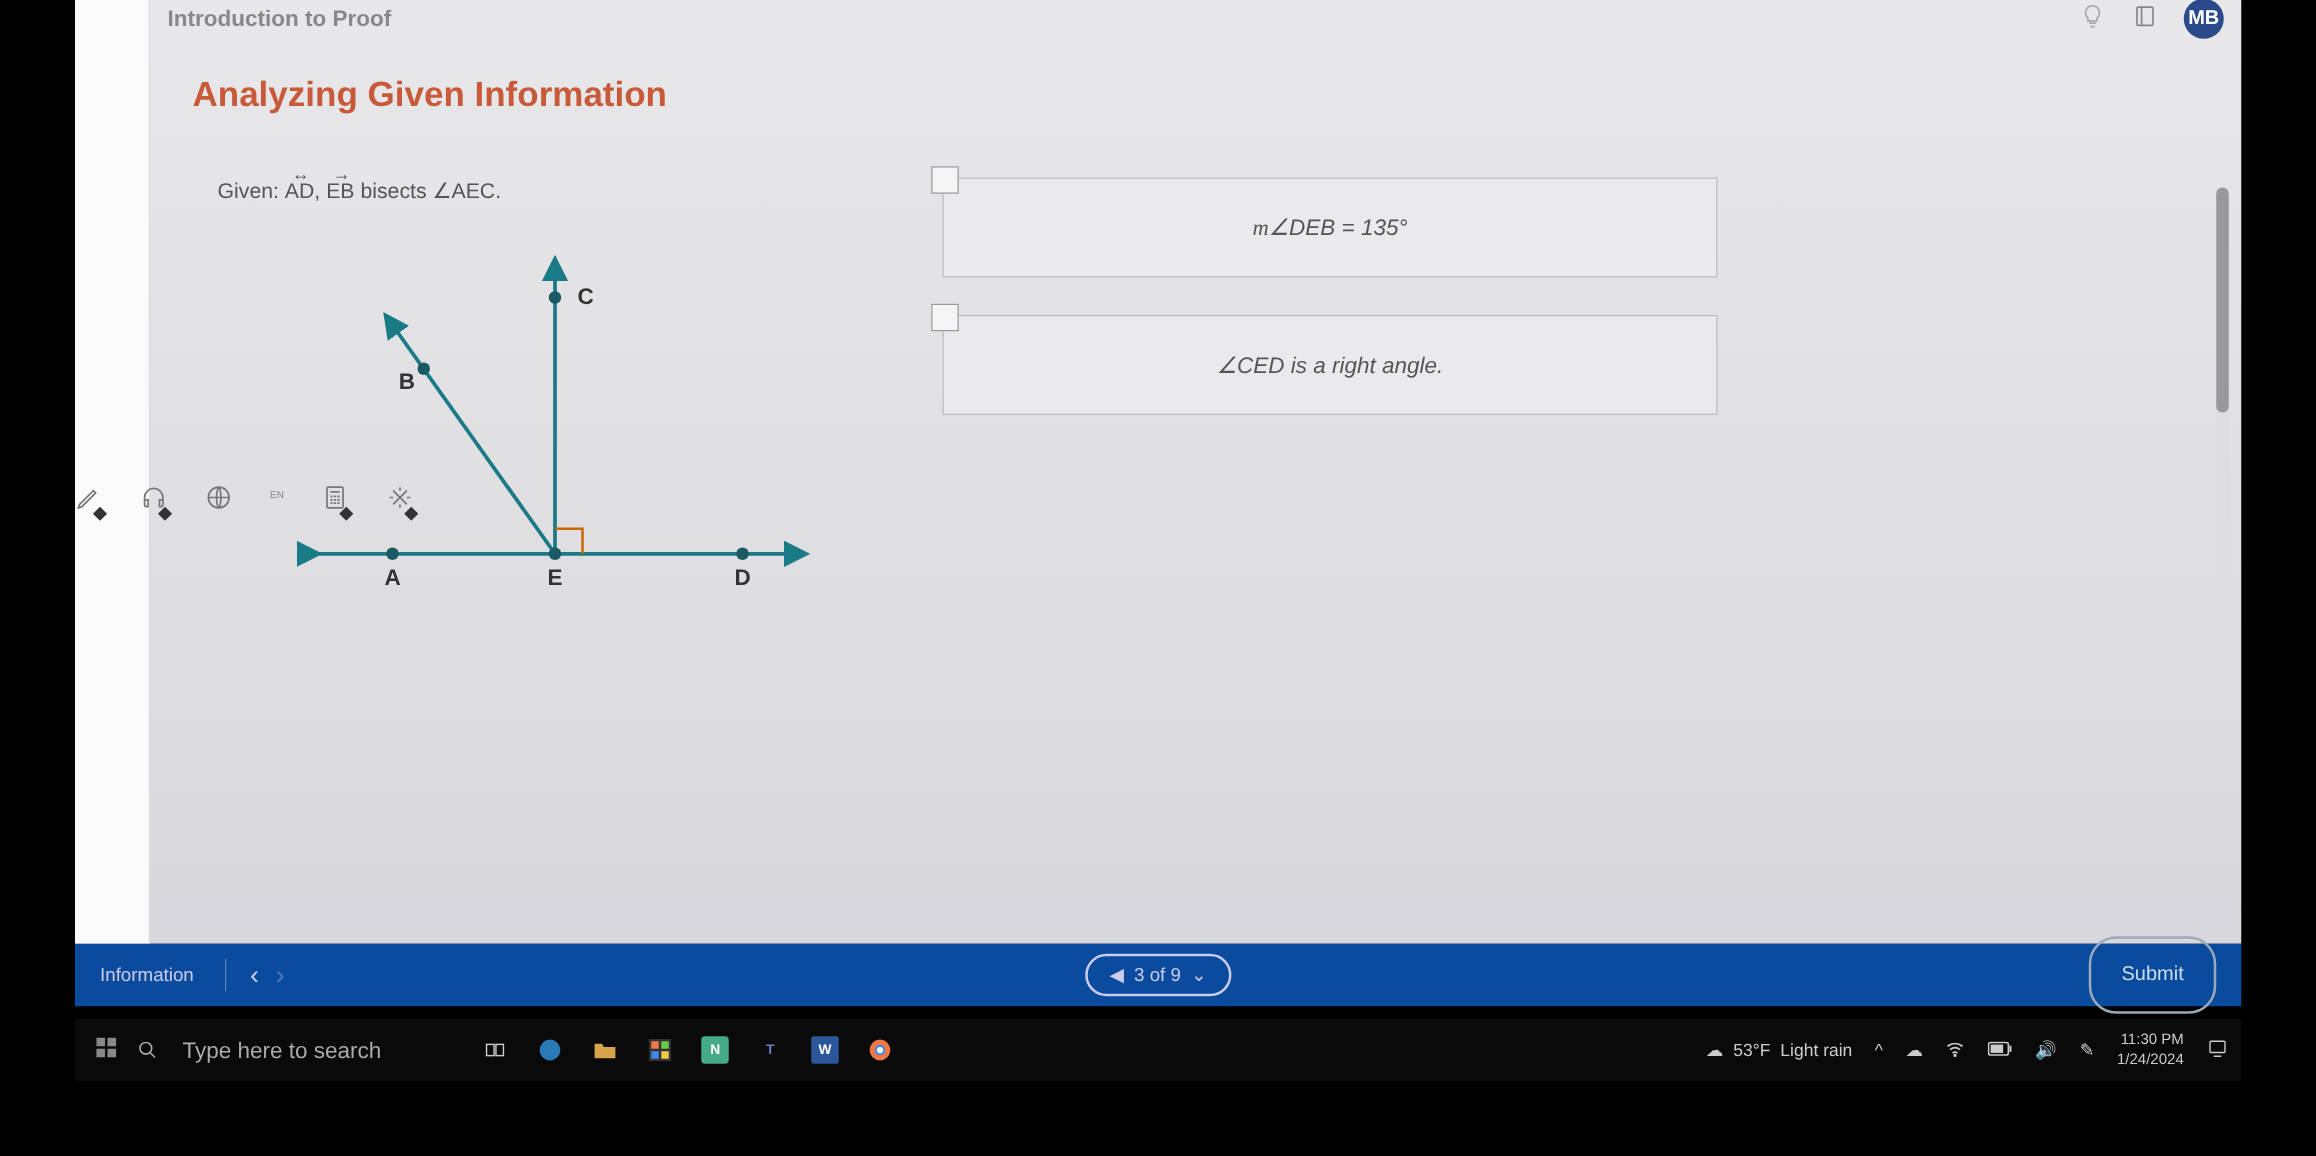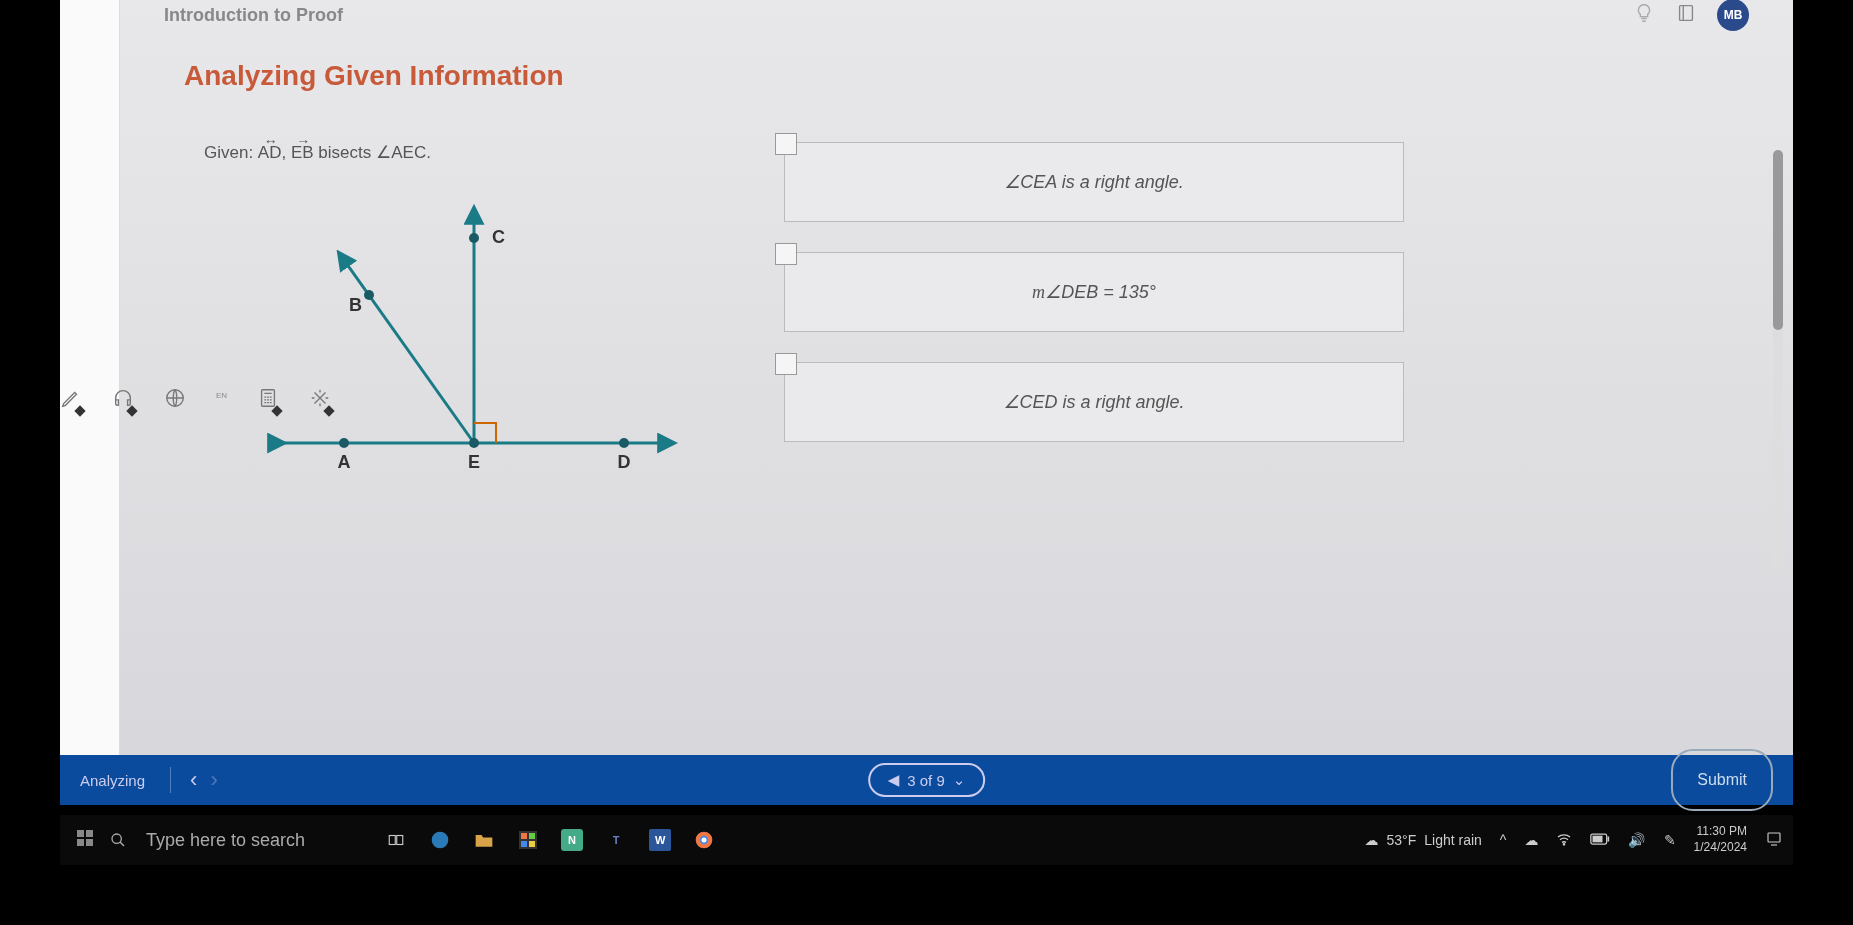--- a/index.html
+++ b/index.html
@@ -3,25 +3,25 @@
 <meta charset="utf-8">
 <style>
 *{margin:0;padding:0;box-sizing:border-box;font-family:Arial,Helvetica,sans-serif}
 body{background:#000;width:1853px;height:925px;overflow:hidden;position:relative}
 .app{position:absolute;left:60px;top:0;right:60px;bottom:170px;background:linear-gradient(to bottom,#e8e8ea,#d8d8dc);display:flex}
 .sidebar{width:60px;background:#fafafa;border-right:1px solid #ddd;display:flex;flex-direction:row;align-items:center;padding-top:40px;gap:30px}
 .sidebar-item{width:30px;height:30px;display:flex;align-items:center;justify-content:center;color:#666;cursor:pointer;position:relative}
 .sidebar-item svg{width:22px;height:22px}
 .sidebar-badge{position:absolute;bottom:-2px;right:-2px;width:8px;height:8px;background:#333;transform:rotate(45deg)}
 .en-label{font-size:8px;color:#888;margin-top:-4px}
-.content{flex:1;padding:0 44px;position:relative}
+.content{flex:1;padding:0 14px;position:relative}
 .topbar{height:30px;display:flex;align-items:center;justify-content:space-between}
 .breadcrumb{color:#888;font-size:18px;font-weight:600}
 .top-icons{display:flex;gap:20px;align-items:center}
-.avatar{width:32px;height:32px;border-radius:50%;background:#2b4a8b;color:#fff;display:flex;align-items:center;justify-content:center;font-size:12px;font-weight:bold}
+.avatar{width:32px;height:32px;border-radius:50%;background:#2b4a8b;color:#fff;display:flex;align-items:center;justify-content:center;font-size:16px;font-weight:bold}
 .title{color:#c85a3a;font-size:28px;font-weight:600;margin:30px 0 50px 20px}
 .cols{display:flex;gap:60px;padding:0 40px}
 .left{flex:0 0 520px}
 .given{color:#555;font-size:17px;margin-bottom:30px;}
 .given-sym{display:inline-block;position:relative}
 .over-arrow{position:absolute;top:-12px;left:0;right:0;font-size:14px;text-align:center;letter-spacing:-2px}
 .diagram{width:460px;height:320px;position:relative;margin-left:40px}
 .diagram svg{width:100%;height:100%}
 .right{flex:1;max-width:620px}
 .question{color:#555;font-size:17px;line-height:1.5;margin-bottom:40px}
@@ -142,42 +142,38 @@
             <text x="248" y="50" font-size="18" font-weight="bold" fill="#333">C</text>
             <text x="105" y="118" font-size="18" font-weight="bold" fill="#333">B</text>
           </svg>
         </div>
       </div>
 
       <div class="right">
 
         <div class="answer">
           <div class="answer-check"></div>
-          <span class="answer-text"><span class="math">∠</span><span>CEA is a right angle.</span></span>
-        </div>
-        <div class="answer">
-          <div class="answer-check"></div>
           <span class="answer-text"><span class="math">m∠</span><span>DEB = 135°</span></span>
         </div>
         <div class="answer">
           <div class="answer-check"></div>
           <span class="answer-text"><span class="math">∠</span><span>CED is a right angle.</span></span>
         </div>
       </div>
     </div>
 
     <div class="scrollbar">
       <div class="scroll-thumb"></div>
     </div>
   </div>
 </div>
 
 <div class="footer">
   <div class="footer-left">
-    <span class="assign-label">Analyzing</span>
+    <span class="assign-label">Information</span>
     <div class="nav-arrows">
       <span class="nav-arrow">‹</span>
       <span class="nav-arrow dis">›</span>
     </div>
   </div>
   <div class="progress-pill">
     <span>◀</span>
     <span>3 of 9</span>
     <span>⌄</span>
   </div>

